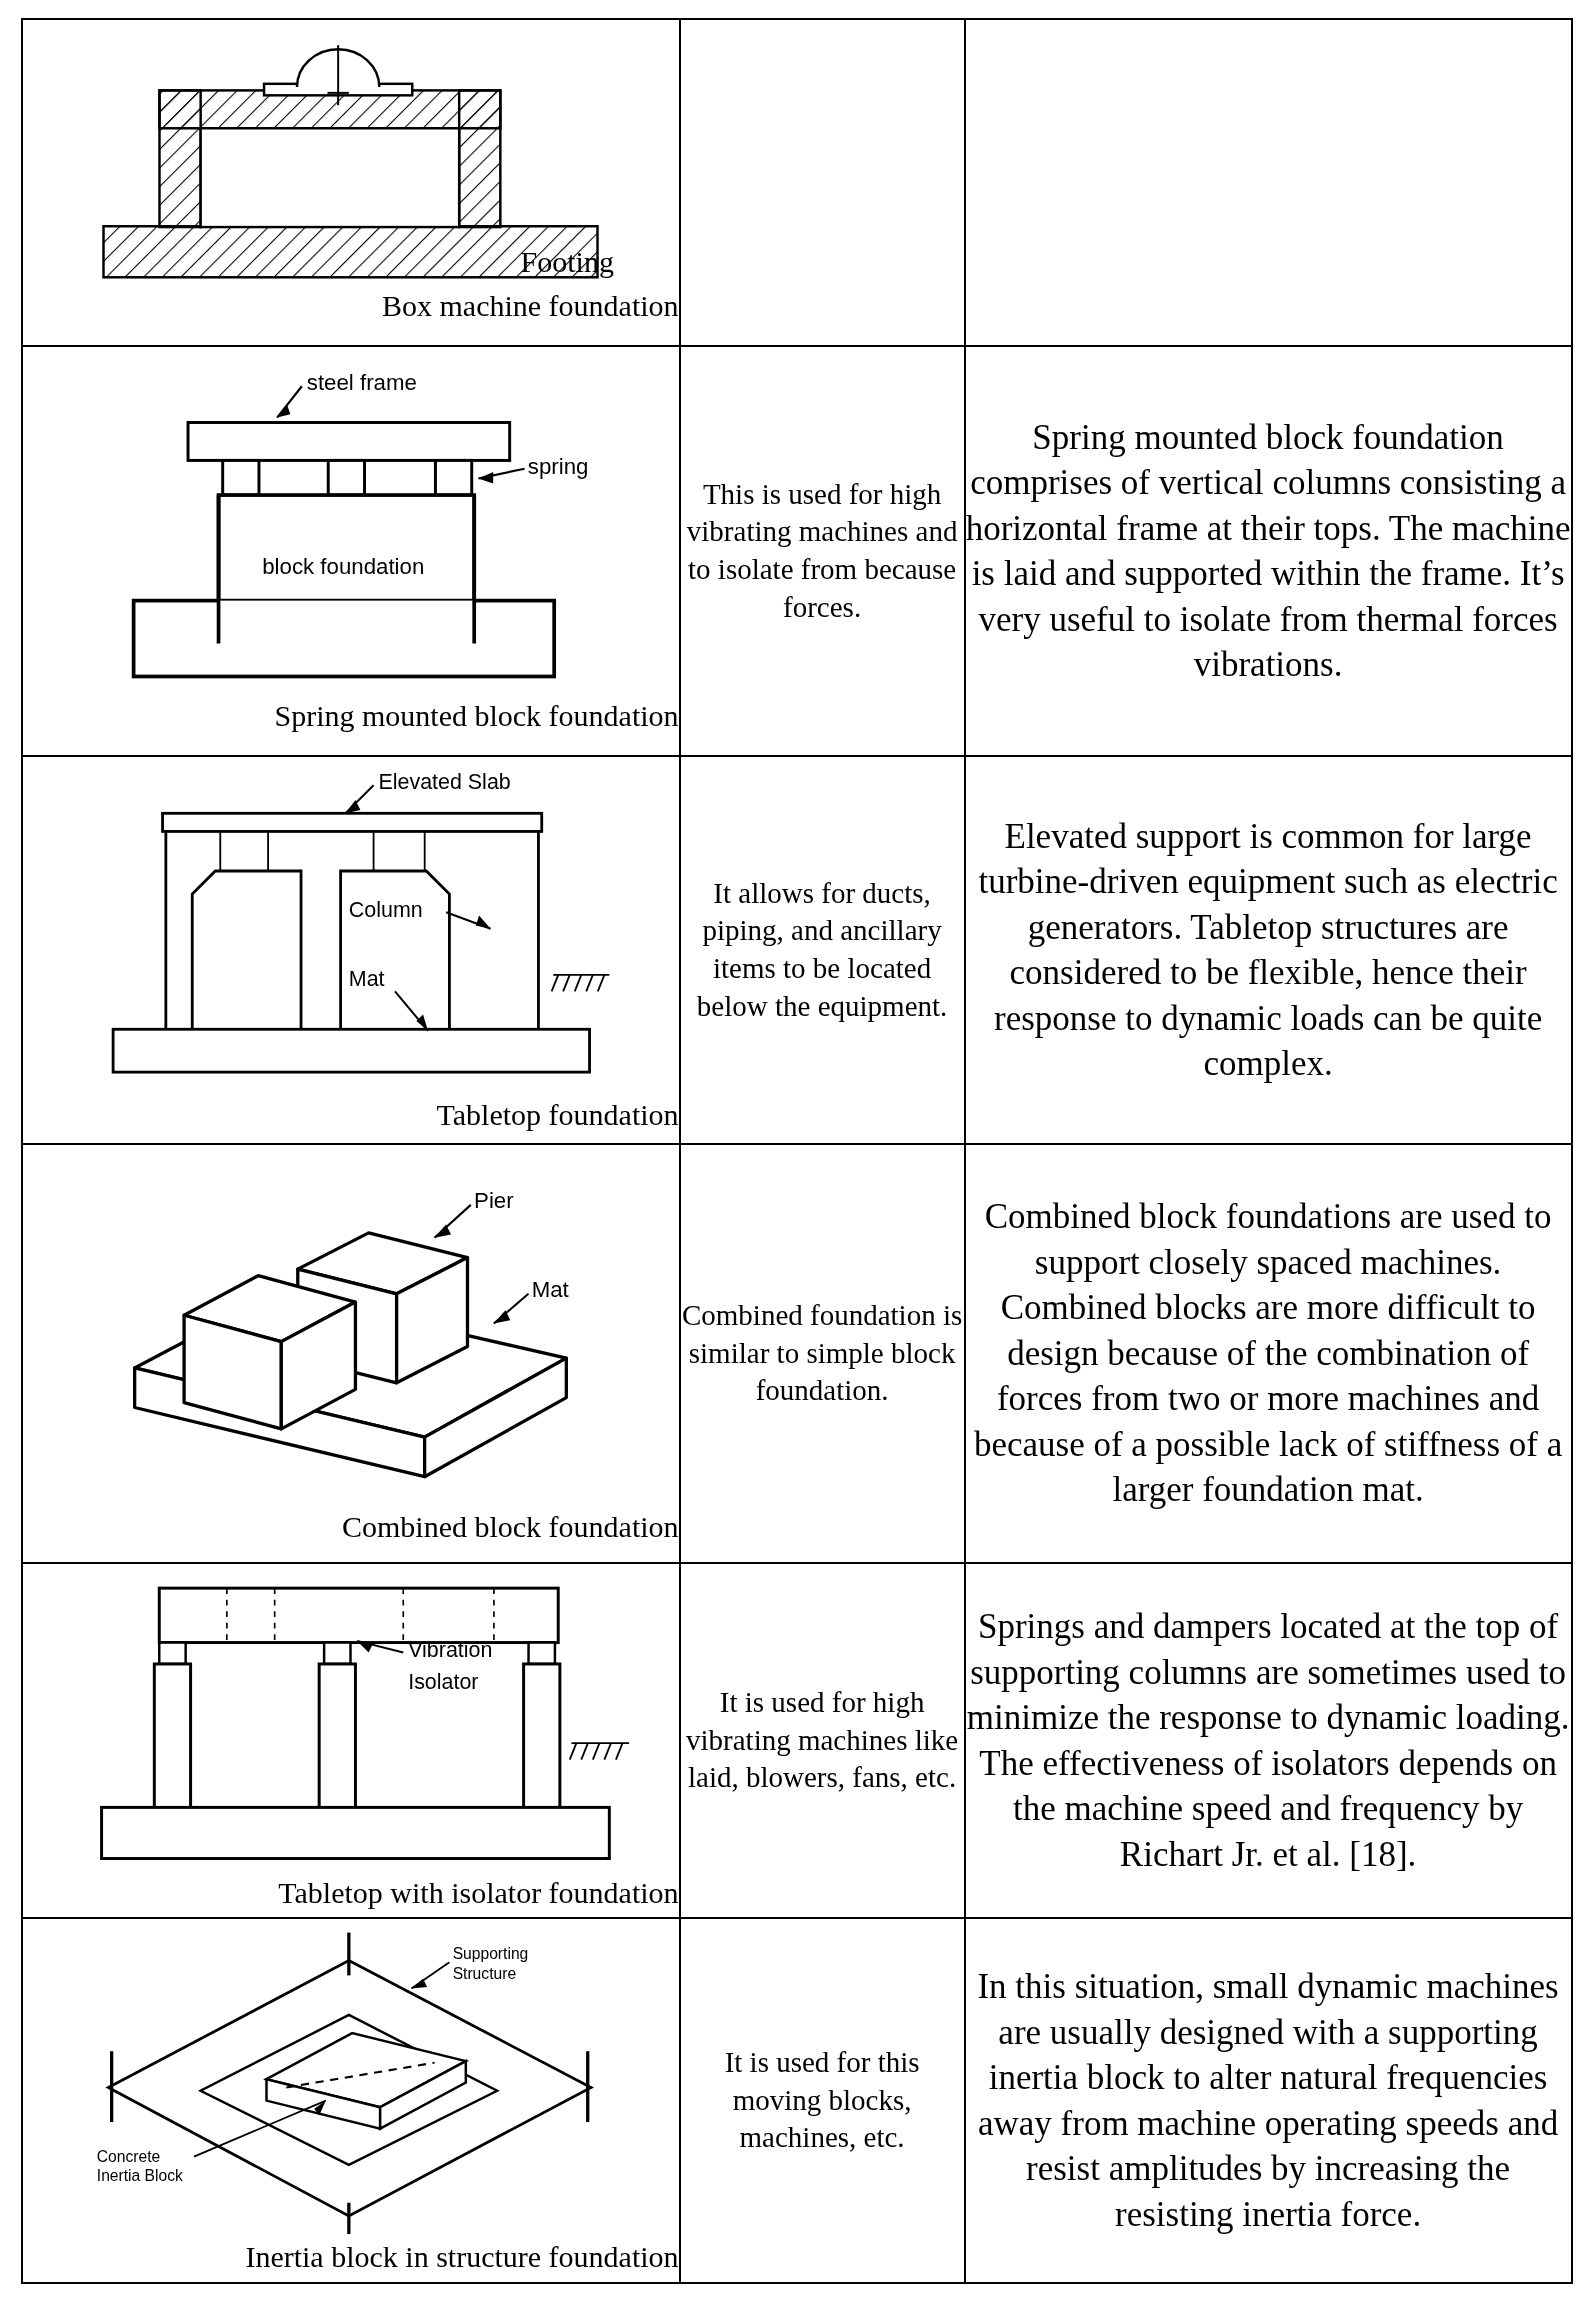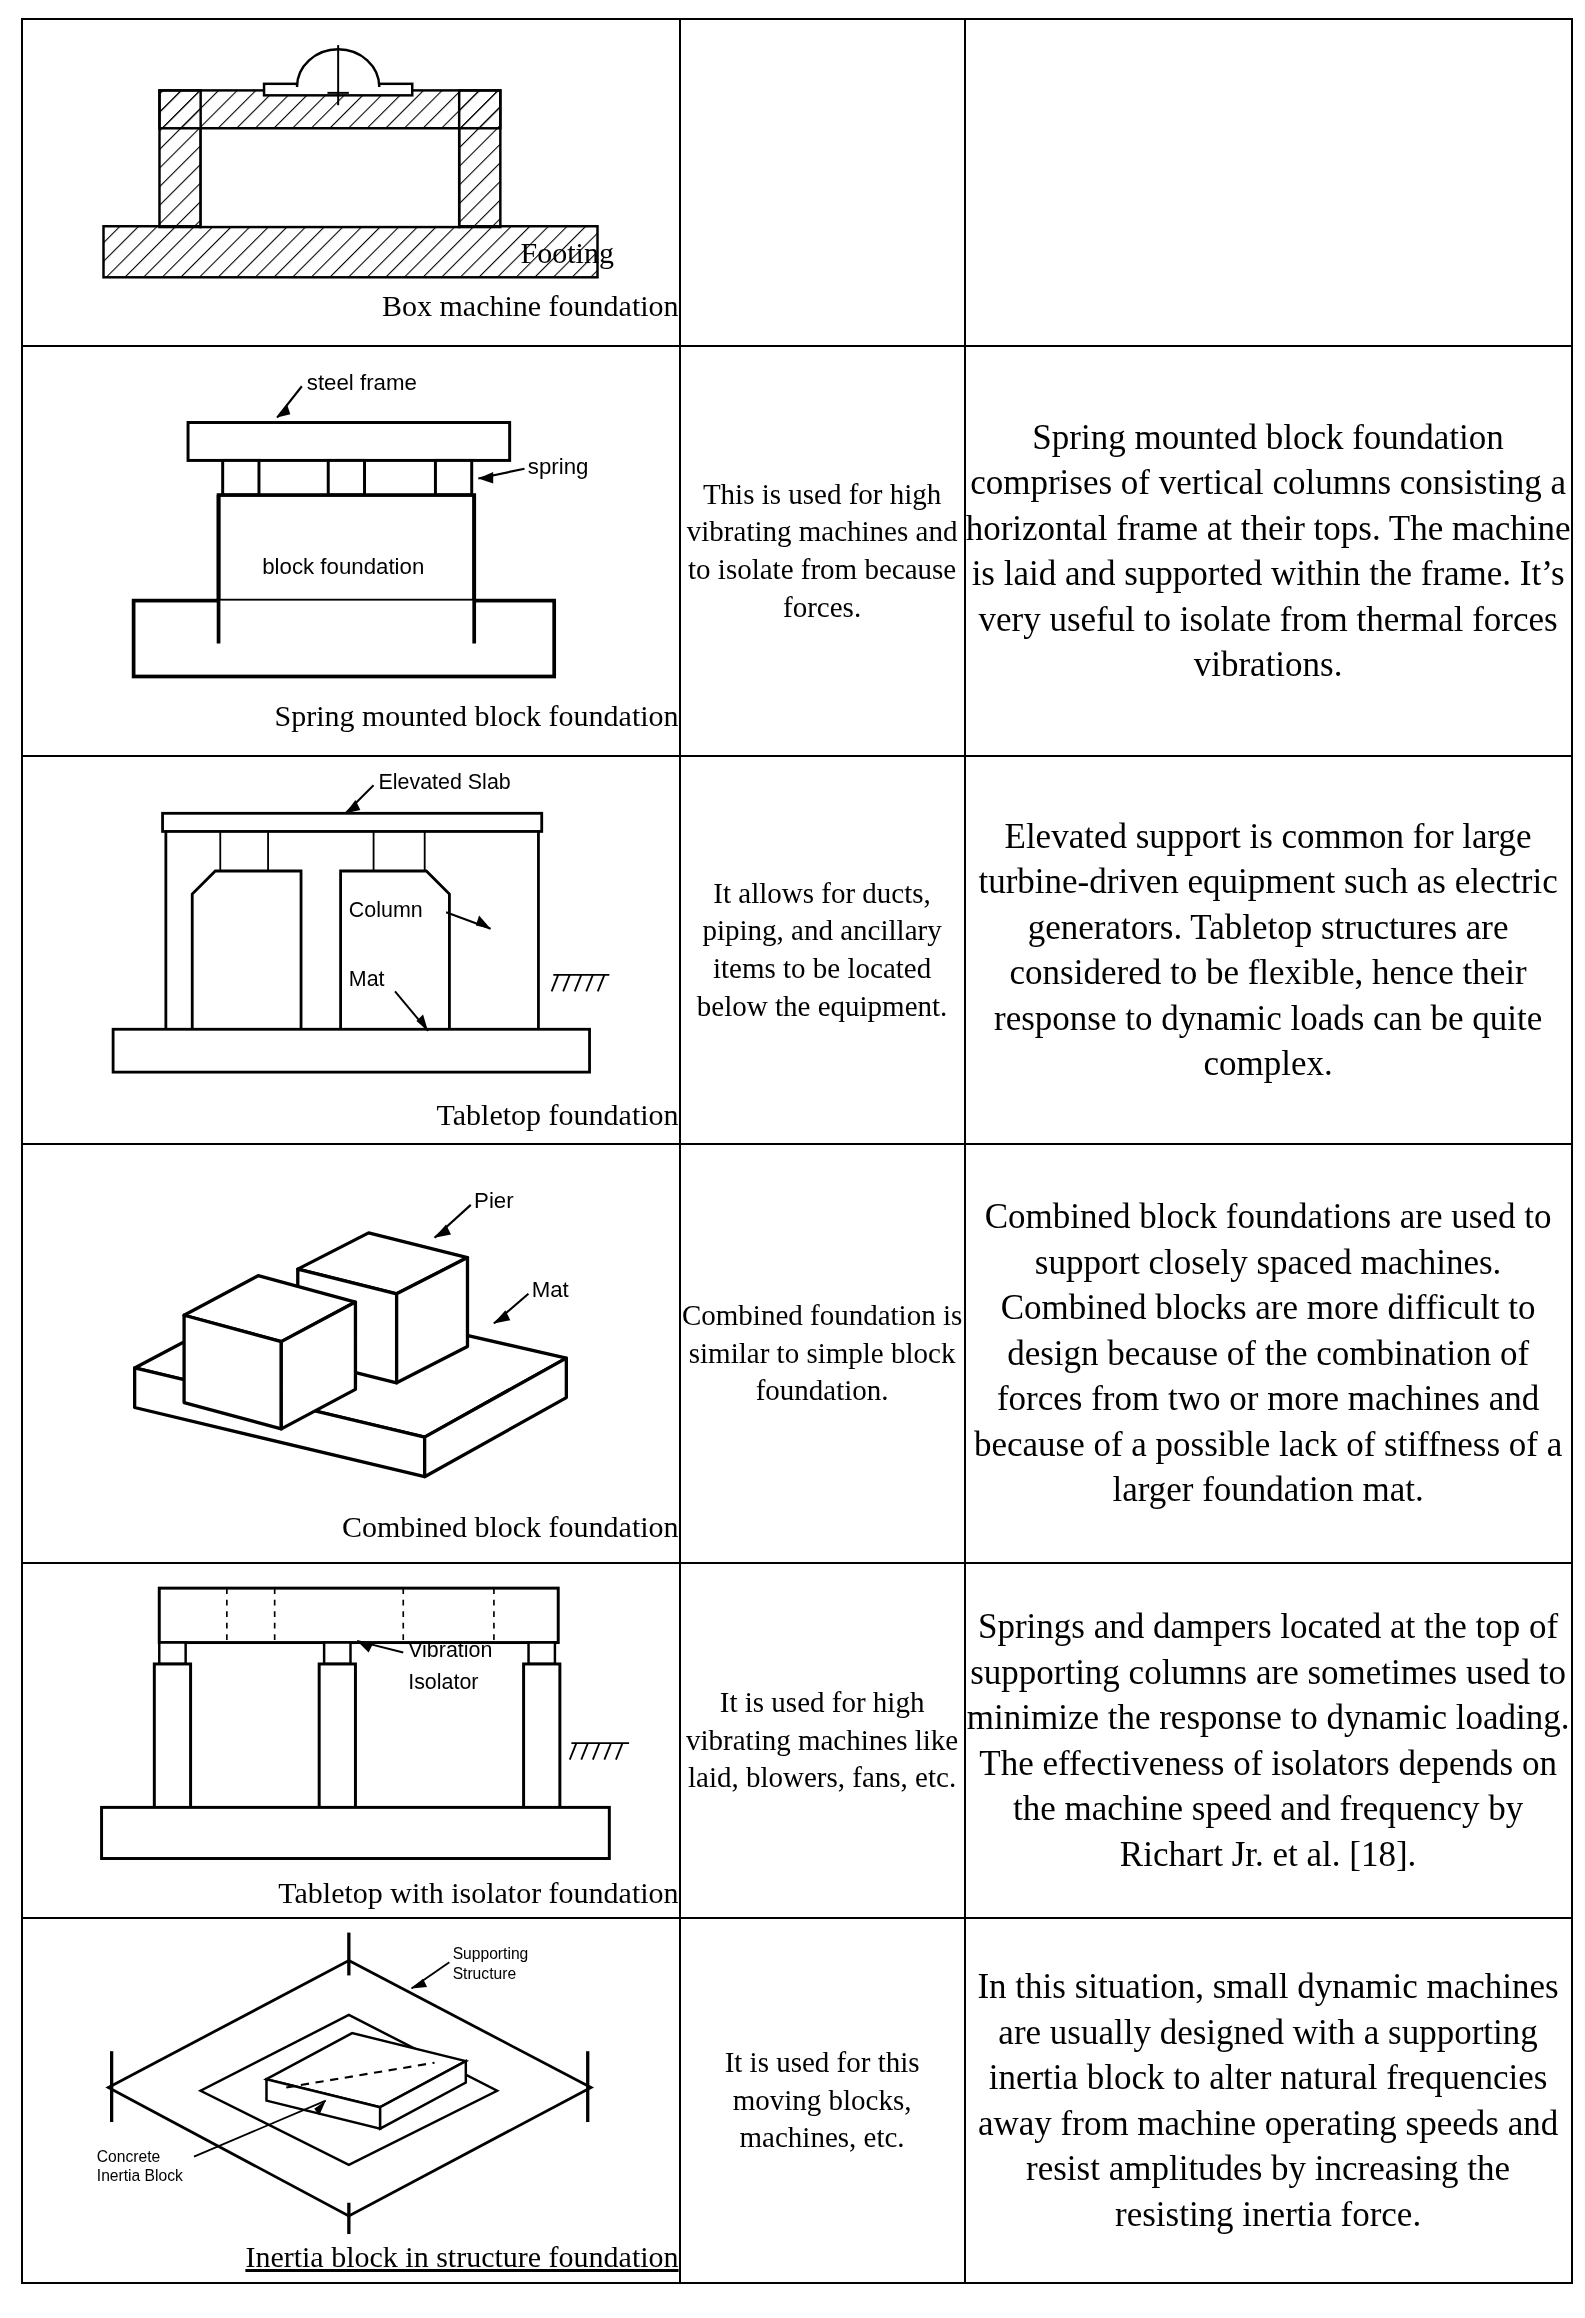--- a/index.html
+++ b/index.html
@@ -109,21 +109,21 @@
 
           <rect x="168" y="106" width="314" height="120" fill="#fff" stroke="#000" stroke-width="3"></rect>
 
           <rect x="245" y="52" width="180" height="14" fill="#fff" stroke="#000" stroke-width="3"></rect>
 
           <path d="M285 56 A50 46 0 0 1 385 56" fill="#fff" stroke="#000" stroke-width="3"></path>
 
           <line x1="335" y1="5" x2="335" y2="78" stroke="#000" stroke-width="2.4"></line>
           <line x1="322" y1="63" x2="348" y2="63" stroke="#000" stroke-width="2.4"></line>
         </svg>
-        <div class="inline-note" style="left:498px; top:198px;">Footing</div>
+        <div class="inline-note" style="left:498px; top:207px;">Footing</div>
         <div class="caption">Box machine foundation</div>
       </div>
     </td>
     <td class="cell-use"></td>
     <td class="cell-desc"></td>
   </tr>
 
   <tr>
     <td class="imgcell" style="height:408px;">
       <div class="figwrap">
@@ -278,21 +278,21 @@
           <path d="M358 86 L378 88 L372 100 Z" fill="#000"></path>
         </svg>
         <div class="caption">Tabletop with isolator foundation</div>
       </div>
     </td>
     <td class="cell-use">It is used for high vibrating machines like laid, blowers, fans, etc.</td>
     <td class="cell-desc">Springs and dampers located at the top of supporting columns are sometimes used to minimize the response to dynamic loading. The effectiveness of isolators depends on the machine speed and frequency by Richart Jr. et al. [18].</td>
   </tr>
 
   <tr>
-    <td class="imgcell" style="height:363px;text-decoration:underline;">
+    <td class="imgcell" style="height:363px;">
       <div class="figwrap">
         <svg class="svgbox" width="577" height="313" viewBox="0 0 700 380">
 
           <polygon points="348,42 642,196 348,352 56,196" fill="#fff" stroke="#000" stroke-width="3.4"></polygon>
 
           <polygon points="348,108 528,200 348,290 168,200" fill="#fff" stroke="#000" stroke-width="3"></polygon>
 
           <line x1="348" y1="8" x2="348" y2="60" stroke="#000" stroke-width="4"></line>
           <line x1="348" y1="336" x2="348" y2="374" stroke="#000" stroke-width="4"></line>
           <line x1="60" y1="152" x2="60" y2="238" stroke="#000" stroke-width="4"></line>

